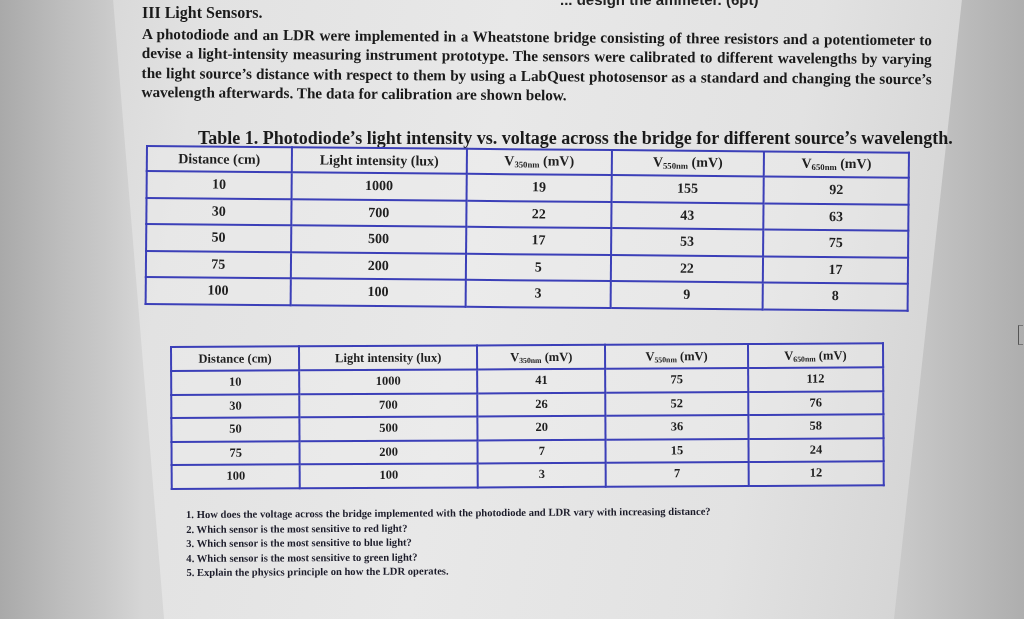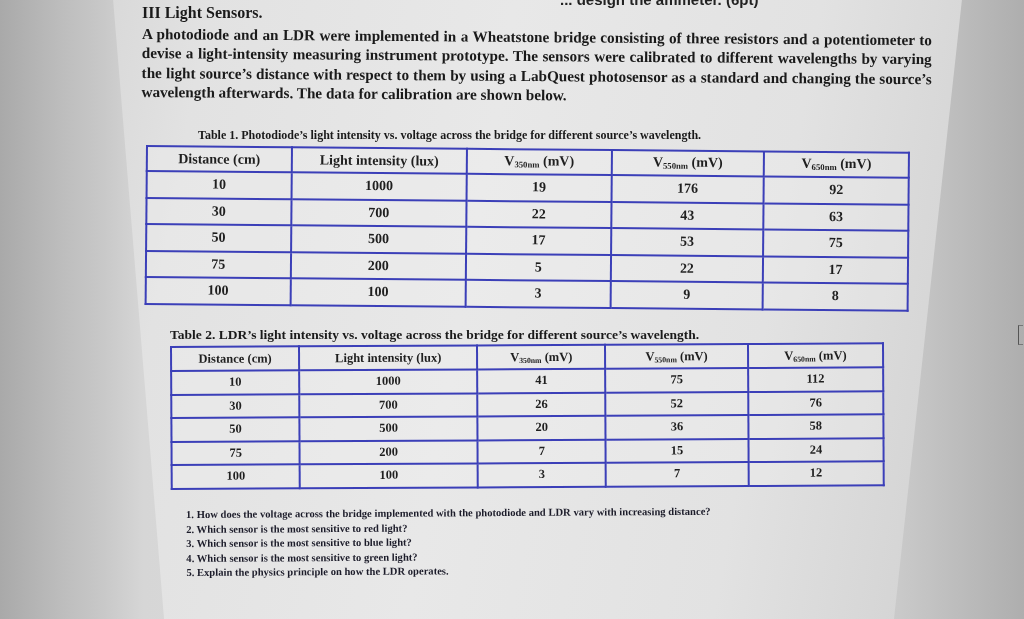--- a/index.html
+++ b/index.html
@@ -26,21 +26,21 @@
     .section-title {
       position: absolute; left: 142px; top: 4px;
       font-weight: bold; font-size: 16px;
     }
     .paragraph {
       position: absolute; left: 142px; top: 24px; width: 790px;
       font-weight: bold; font-size: 15.2px; line-height: 19.3px;
       text-align: justify; transform: rotate(0.45deg); transform-origin: left top;
     }
     .caption {
-      position: absolute; font-weight: bold; font-size: 12px; white-space: nowrap;
+      position: absolute; font-weight: bold; font-size: 18px; white-space: nowrap;
     }
     .caption-1 { left: 198px; top: 128px; }
     .caption-2 { left: 170px; top: 327px; font-size: 13.5px; }
     table.data-table {
       position: absolute; border-collapse: collapse;
       font-weight: bold; color: #1f1f1f; background: rgba(240,240,240,0.35);
     }
     table.data-table td, table.data-table th {
       border: 2px solid #3b3fb8; text-align: center; font-weight: bold;
     }
@@ -89,21 +89,21 @@
         <th><span>V</span><span class="sub">350nm</span><span> (mV)</span></th>
         <th><span>V</span><span class="sub">550nm</span><span> (mV)</span></th>
         <th><span>V</span><span class="sub">650nm</span><span> (mV)</span></th>
       </tr>
     </thead>
     <tbody>
       <tr>
         <td>10</td>
         <td>1000</td>
         <td>19</td>
-        <td>176</td>
+        <td>155</td>
         <td>92</td>
       </tr>
       <tr>
         <td>30</td>
         <td>700</td>
         <td>22</td>
         <td>43</td>
         <td>63</td>
       </tr>
       <tr>
@@ -123,21 +123,20 @@
       <tr>
         <td>100</td>
         <td>100</td>
         <td>3</td>
         <td>9</td>
         <td>8</td>
       </tr>
     </tbody>
   </table>
 
-  <div class="caption caption-2">Table 2. LDR’s light intensity vs. voltage across the bridge for different source’s wavelength.</div>
   <table class="data-table t2">
     <colgroup>
       <col style="width:18%">
         <col style="width:25%">
         <col style="width:18%">
         <col style="width:20%">
         <col style="width:19%">
     </colgroup>
     <thead>
       <tr>

